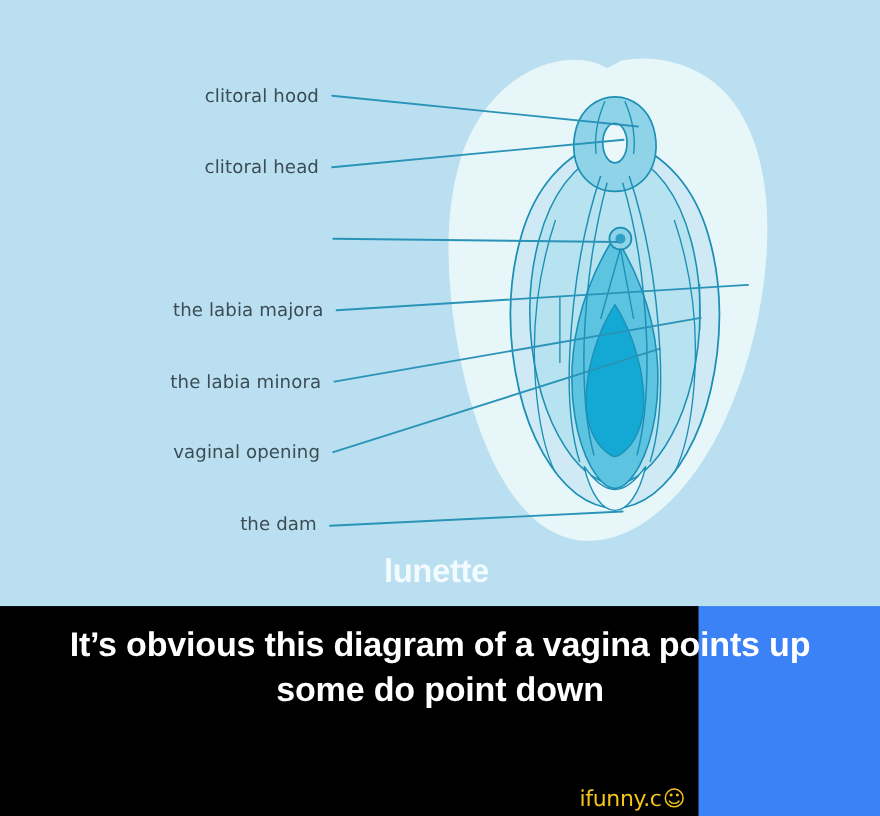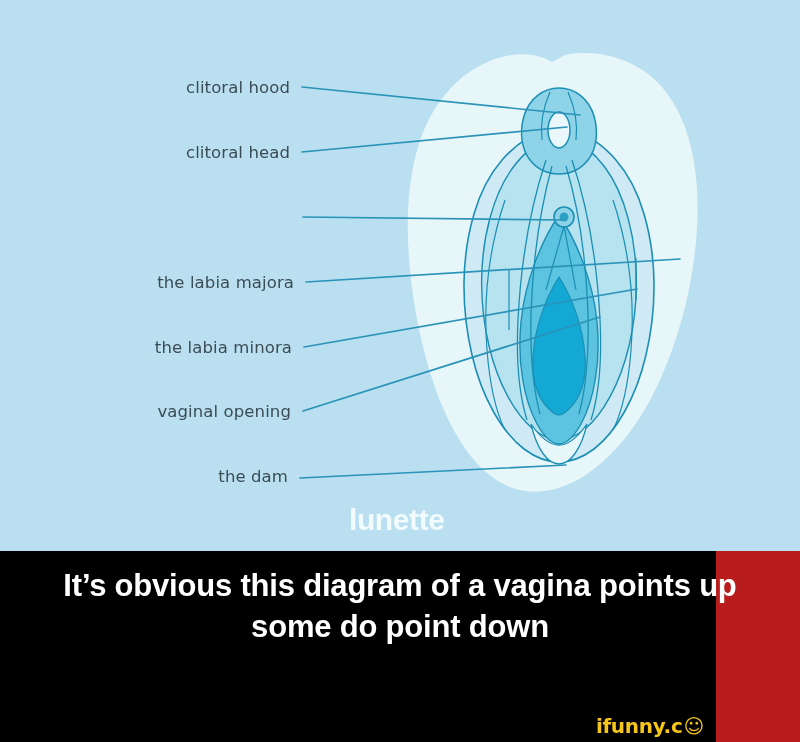--- a/index.html
+++ b/index.html
@@ -9,21 +9,21 @@
     background: #000000;
   }
   body {
     font-family: "Liberation Sans", sans-serif;
   }
   .screenshot {
     position: relative;
     width: 800px;
     height: 742px;
     overflow: hidden;
-    background: #b91c1c;
+    background: #3b82f6;
   }
 
   
   .image-panel {
     position: absolute;
     left: 0;
     top: 0;
     width: 800px;
     height: 551px;
     background: #b9dff0;
@@ -59,21 +59,21 @@
     font-weight: 600;
     letter-spacing: -0.4px;
     white-space: nowrap;
   }
 
   
   .caption-band {
     position: absolute;
     left: 0;
     top: 551px;
-    width: 716px;
+    width: 635px;
     height: 191px;
     background: #000000;
   }
   .caption-text {
     position: absolute;
     left: 0;
     top: 14px;
     width: 800px;
     text-align: center;
     color: #ffffff;
@@ -86,21 +86,21 @@
   .caption-line { display: block; }
 
   
   .watermark {
     position: absolute;
     right: 12px;
     bottom: 6px;
     display: flex;
     align-items: flex-start;
     font-family: "DejaVu Sans", sans-serif;
-    font-weight: bold;
+    font-weight: normal;
     font-size: 20px;
     color: #f5c518;
     letter-spacing: -0.3px;
     line-height: 1;
   }
   .watermark .wm-text { display: inline-block; }
   .wm-smiley { display: inline-block; margin-left: 1px; }
 </style>
 </head>
 <body>

